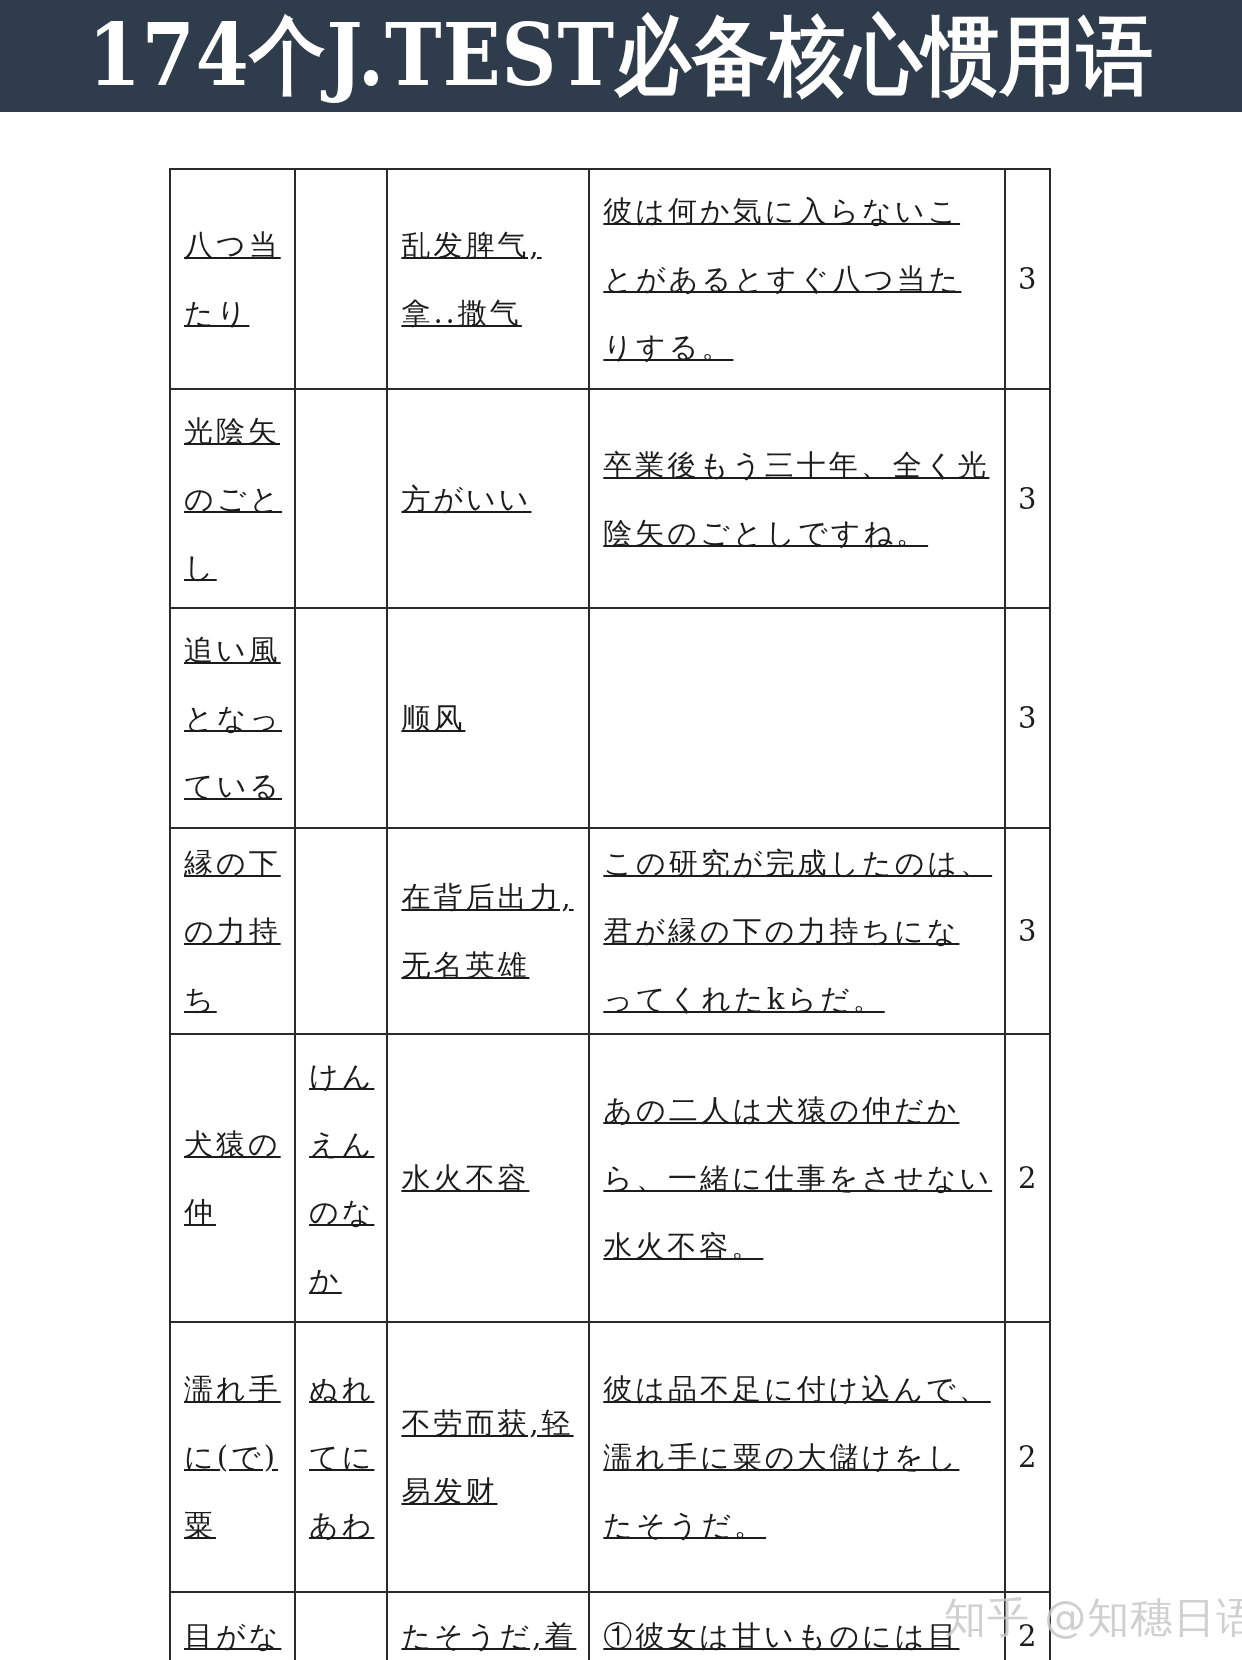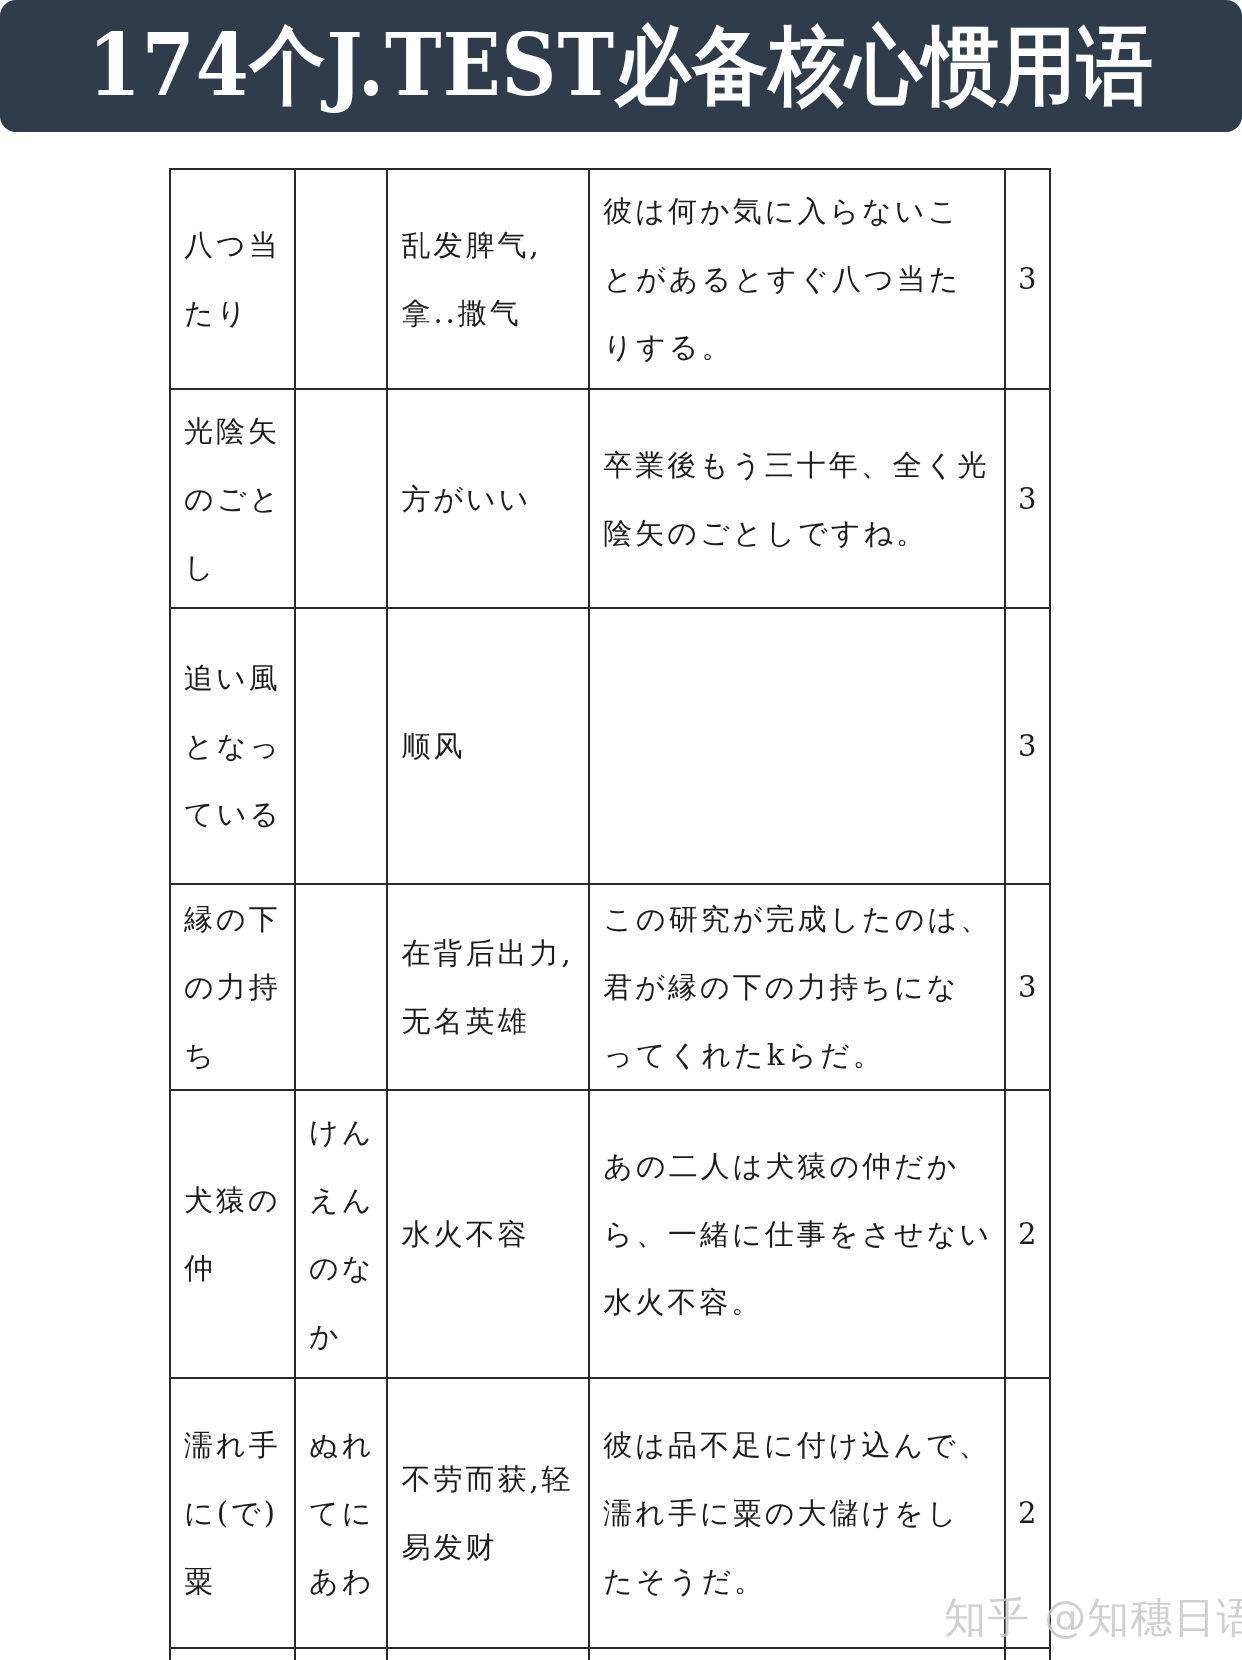--- a/index.html
+++ b/index.html
@@ -12,26 +12,25 @@
       height: 1660px;
       position: relative;
       overflow: hidden;
       font-family: "DejaVu Serif", "Liberation Serif", serif;
       color: #1a1a1a;
     }
     .banner {
       position: absolute;
       left: 0; top: 0;
       width: 1242px;
-      height: 132px;
+      height: 112px;
       background: #2f3c4b;
       display: flex;
       align-items: center;
       justify-content: center;
-      border-radius: 16px;
     }
     .banner-title {
       color: #ffffff;
       font-family: "DejaVu Serif", "Liberation Serif", serif;
       font-weight: bold;
       font-size: 76px;
       letter-spacing: 1px;
       line-height: 1;
       white-space: nowrap;
       transform: scaleY(1.12);
@@ -55,21 +54,21 @@
     }
     .sheet td.lvl {
       letter-spacing: 0;
       padding-left: 12px;
     }
     .col-term   { width: 122px; }
     .col-read   { width: 72px; }
     .col-mean   { width: 171px; }
     .col-ex     { width: 363px; }
     .col-lvl    { width: 38px; }
-    .line { display: block; white-space: nowrap; }
+    .line { display: block; white-space: nowrap; text-decoration: underline; }
     .watermark {
       position: absolute;
       left: 944px;
       top: 1590px;
       font-family: "DejaVu Sans", "Liberation Sans", sans-serif;
       font-size: 42px;
       color: rgba(200,200,200,0.85);
       letter-spacing: 1px;
       white-space: nowrap;
       pointer-events: none;
@@ -123,21 +122,21 @@
       <td>
         <span class="line">方がいい</span>
       </td>
       <td>
         <span class="line">卒業後もう三十年、全く光</span>
         <span class="line">陰矢のごとしですね。</span>
       </td>
       <td class="lvl">3</td>
     </tr>
 
-    <tr style="height:276px">
+    <tr style="height:220px">
       <td>
         <span class="line">追い風</span>
         <span class="line">となっ</span>
         <span class="line">ている</span>
       </td>
       <td></td>
       <td>
         <span class="line">顺风</span>
       </td>
       <td></td>

